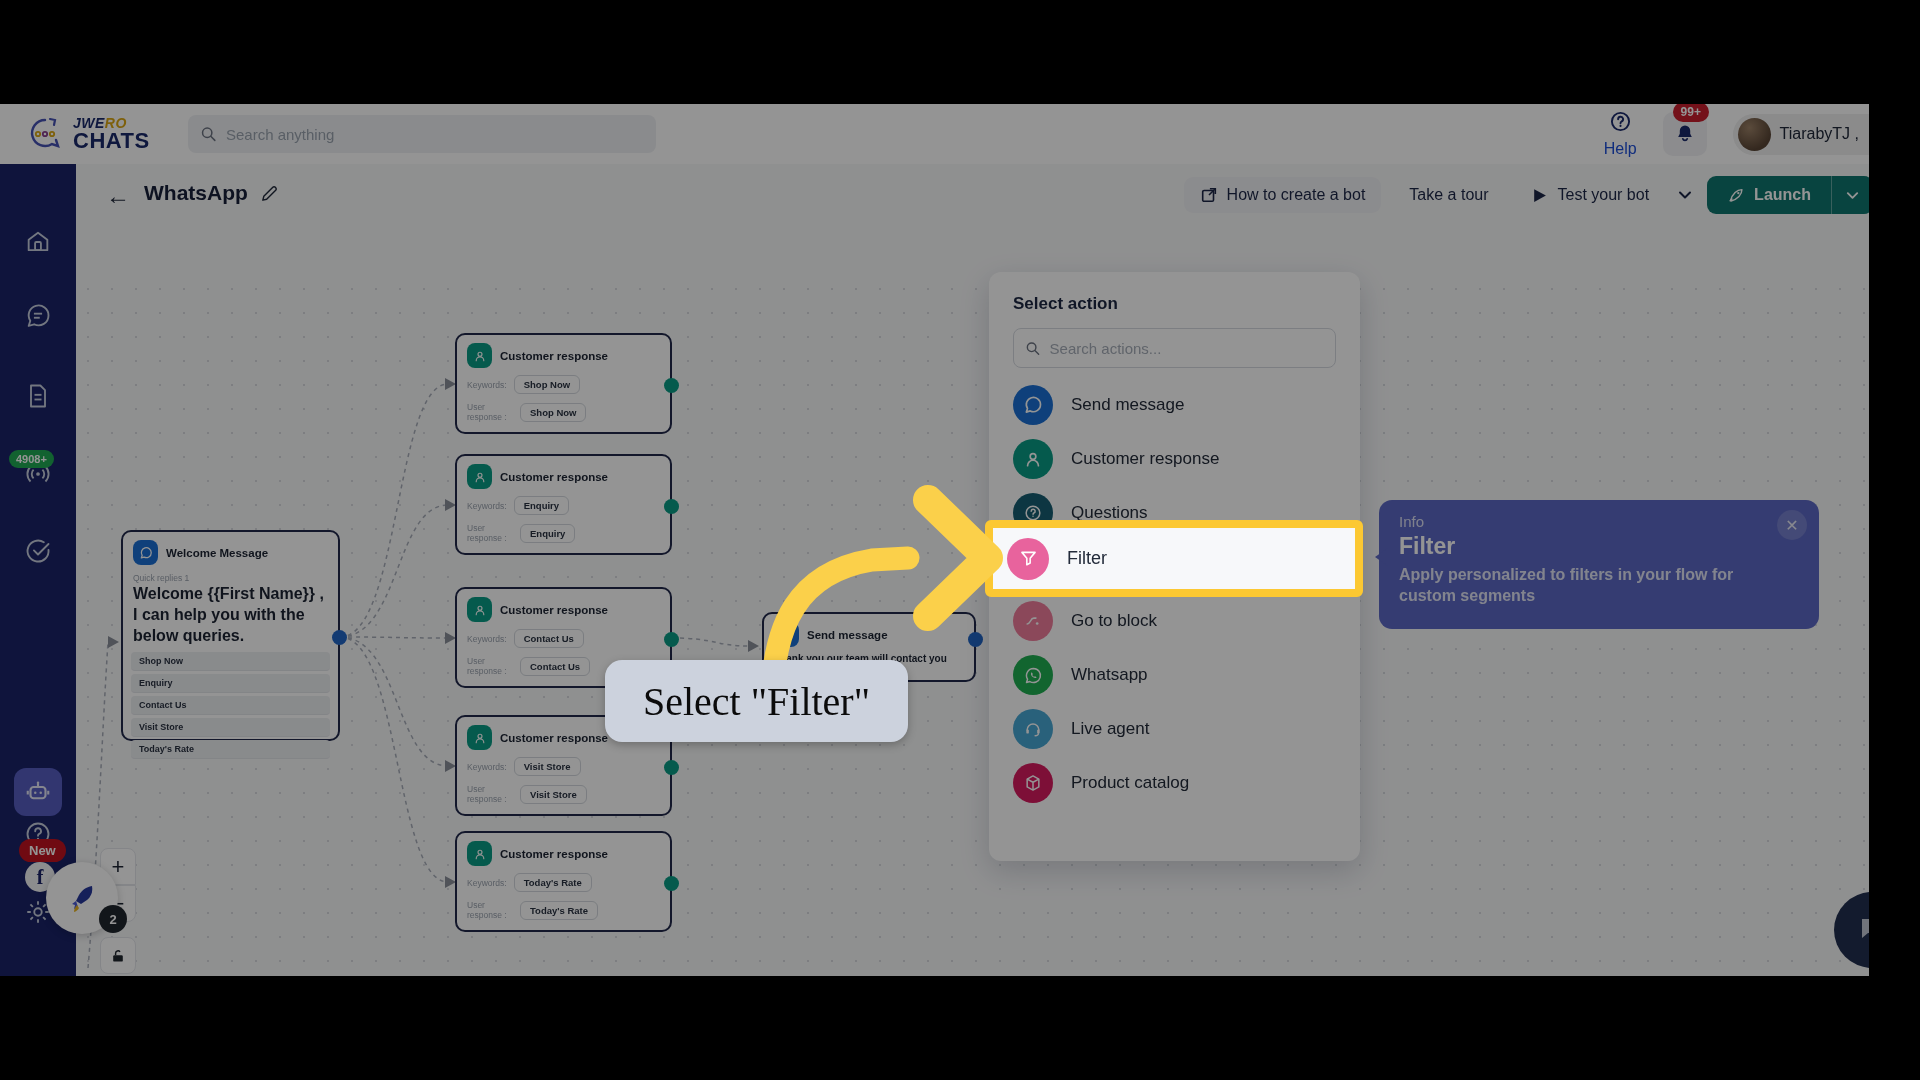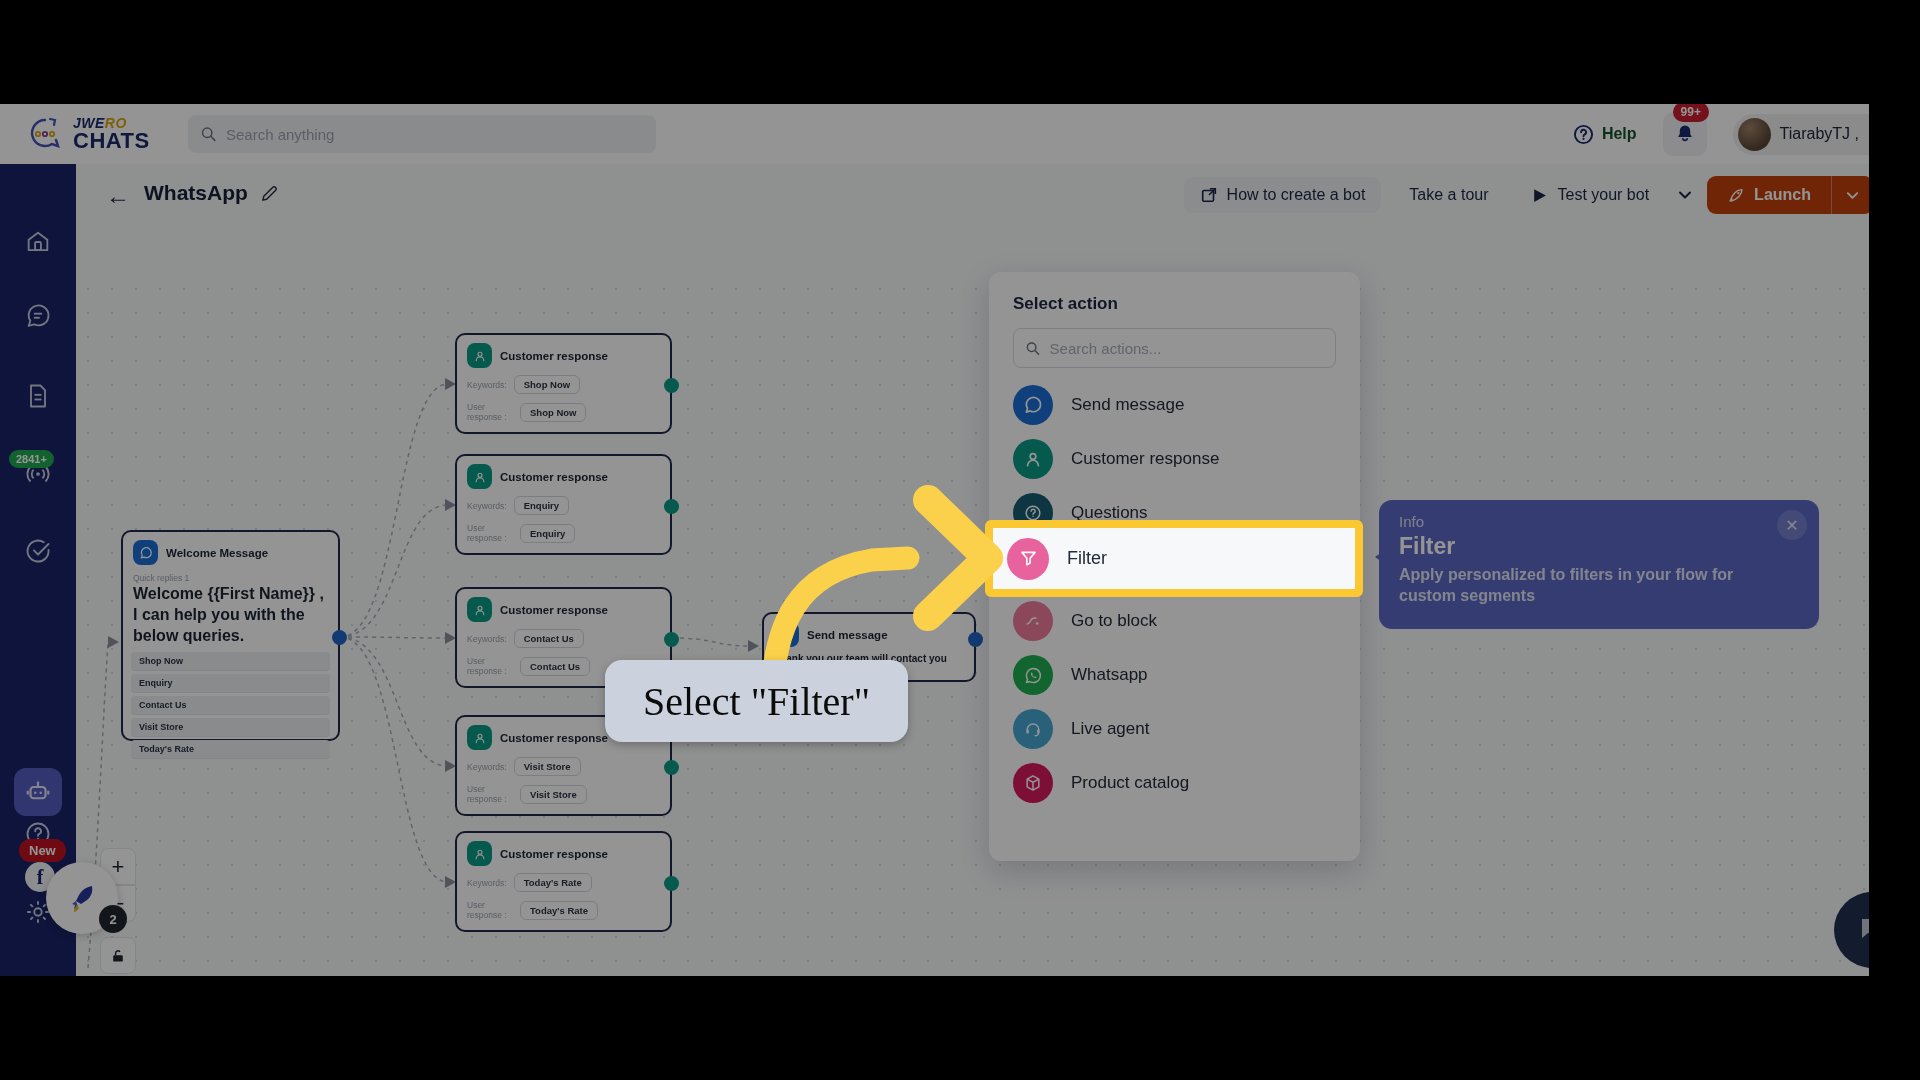--- a/index.html
+++ b/index.html
@@ -16,21 +16,21 @@
   .header { position:absolute; left:0; top:104px; width:1920px; height:60px; background:#ffffff; z-index:5; display:flex; align-items:center; }
   .logo-wrap { display:flex; align-items:center; gap:9px; margin-left:26px; }
   .logo-text { line-height:1; }
   .logo-row1 { font-size:14px; font-weight:bold; font-style:italic; letter-spacing:.5px; }
   .logo-row1 .b1 { color:#1b2a6b; } .logo-row1 .b2 { color:#d9a514; }
   .logo-row2 { font-size:22px; font-weight:bold; color:#1b2a6b; letter-spacing:.5px; }
   .search-box { position:absolute; left:188px; top:11px; width:468px; height:38px; background:#eef0f3; border-radius:8px; display:flex; align-items:center; padding:0 12px; gap:9px; }
   .search-box input { border:none; outline:none; background:transparent; font-size:15px; color:#374151; width:100%; font-family:inherit; }
   .search-box input::placeholder { color:#9aa3af; }
   .hdr-right { position:absolute; right:24px; top:0; height:60px; display:flex; align-items:center; gap:26px; }
-  .help-btn { display:flex; align-items:center; gap:8px; color:#14532d; font-size:16px; font-weight:bold; }
+  .help-btn { display:flex; align-items:center; gap:8px; color:#1d4ed8; font-size:16px; font-weight:normal;flex-direction:column; }
   .bell-wrap { position:relative; width:44px; height:44px; background:#f1f2f4; border-radius:10px; display:flex; align-items:center; justify-content:center; }
   .badge-99 { position:absolute; top:-10px; left:10px; background:#c81e2e; color:#fff; font-size:12px; font-weight:bold; padding:3px 8px; border-radius:10px; }
   .user-pill { display:flex; align-items:center; gap:9px; background:#efefef; border-radius:22px; padding:4px 14px 4px 5px; }
   .avatar { width:33px; height:33px; border-radius:50%; background:radial-gradient(circle at 35% 30%, #9c8167, #5a4636 70%); }
   .user-name { font-size:16px; color:#20283a; }
 
   
   .sidebar { position:absolute; left:0; top:164px; width:76px; height:812px; background:#1a2368; z-index:6; }
   .side-ic { position:absolute; left:50%; transform:translateX(-50%); width:28px; height:28px; }
   .side-ic svg { width:28px; height:28px; stroke:#c6cddd; fill:none; stroke-width:1.6; }
@@ -39,21 +39,21 @@
   .badge-new { position:absolute; left:19px; top:675px; background:#c1121f; color:#fff; font-size:13px; font-weight:bold; padding:4px 10px; border-radius:12px; z-index:2; }
   .fb-circle { position:absolute; left:25px; top:698px; width:30px; height:30px; background:#f2f3f5; border-radius:50%; display:flex; align-items:center; justify-content:center; font-weight:bold; font-size:20px; color:#1a2368; font-family:"Liberation Serif", serif; }
 
   
   .toolbar { position:absolute; left:76px; top:164px; width:1827px; height:66px; background:#f7f8f9; z-index:4; }
   .back-btn { position:absolute; left:30px; top:18px; font-size:24px; color:#20283a; }
   .page-title { position:absolute; left:68px; top:17px; font-size:21px; font-weight:bold; color:#17203a; display:flex; gap:12px; align-items:center; }
   .tb-right { position:absolute; right:30px; top:12px; display:flex; align-items:center; gap:14px; }
   .pill-btn { display:flex; align-items:center; gap:9px; padding:9px 16px; border-radius:9px; color:#1d2747; font-size:16px; background:#f0f1f4; }
   .ghost-btn { display:flex; align-items:center; gap:10px; padding:9px 14px; border-radius:9px; color:#1d2747; font-size:16px; }
-  .launch-btn { display:flex; align-items:stretch; background:#c2410c; border-radius:9px; overflow:hidden; color:#fff;text-align:right; }
+  .launch-btn { display:flex; align-items:stretch; background:#0f766e; border-radius:9px; overflow:hidden; color:#fff;text-align:right; }
   .launch-main { display:flex; align-items:center; gap:9px; padding:10px 20px; font-size:16px; font-weight:bold; border-right:1px solid rgba(255,255,255,.35); }
   .launch-caret { display:flex; align-items:center; padding:0 13px; }
 
   
   .tabs { position:absolute; left:76px; top:230px; width:1827px; height:47px; background:#f7f8f9; border-bottom:1px solid #e3e6ea; z-index:4; }
   .tab { position:absolute; top:10px; font-size:17px; }
   .tab.active { color:#1b2d6b; font-weight:bold; }
   .tab.idle { color:#6a7380; }
   .tab-underline { position:absolute; left:46px; top:44px; width:58px; height:3px; background:#1b2d6b; border-radius:2px; }
 
@@ -160,21 +160,21 @@
     </div>
   </div>
 
   <div class="sidebar">
     <div class="side-ic" style="top:64px">
       <svg viewBox="0 0 24 24">
           <path d="M4 10l8-6 8 6v9h-16z" stroke-linejoin="round"></path>
           <rect x="9.5" y="12" width="5" height="7" rx="1"></rect>
         </svg>
     </div>
-    <div class="badge-4908">2841+</div>
+    <div class="badge-4908">4908+</div>
     <div class="side-ic" style="top:138px">
       <svg viewBox="0 0 24 24">
           <path d="M21 11.5a8.5 8.5 0 0 1-12.3 7.6L4 20.5l1.4-4.4A8.5 8.5 0 1 1 21 11.5z" stroke-linejoin="round"></path>
           <line x1="8.5" y1="10" x2="15.5" y2="10"></line>
           <line x1="8.5" y1="13.5" x2="13.5" y2="13.5"></line>
         </svg>
     </div>
     <div class="side-ic" style="top:218px">
       <svg viewBox="0 0 24 24">
           <path d="M6 3h8l4 4v14H6z" stroke-linejoin="round"></path>

